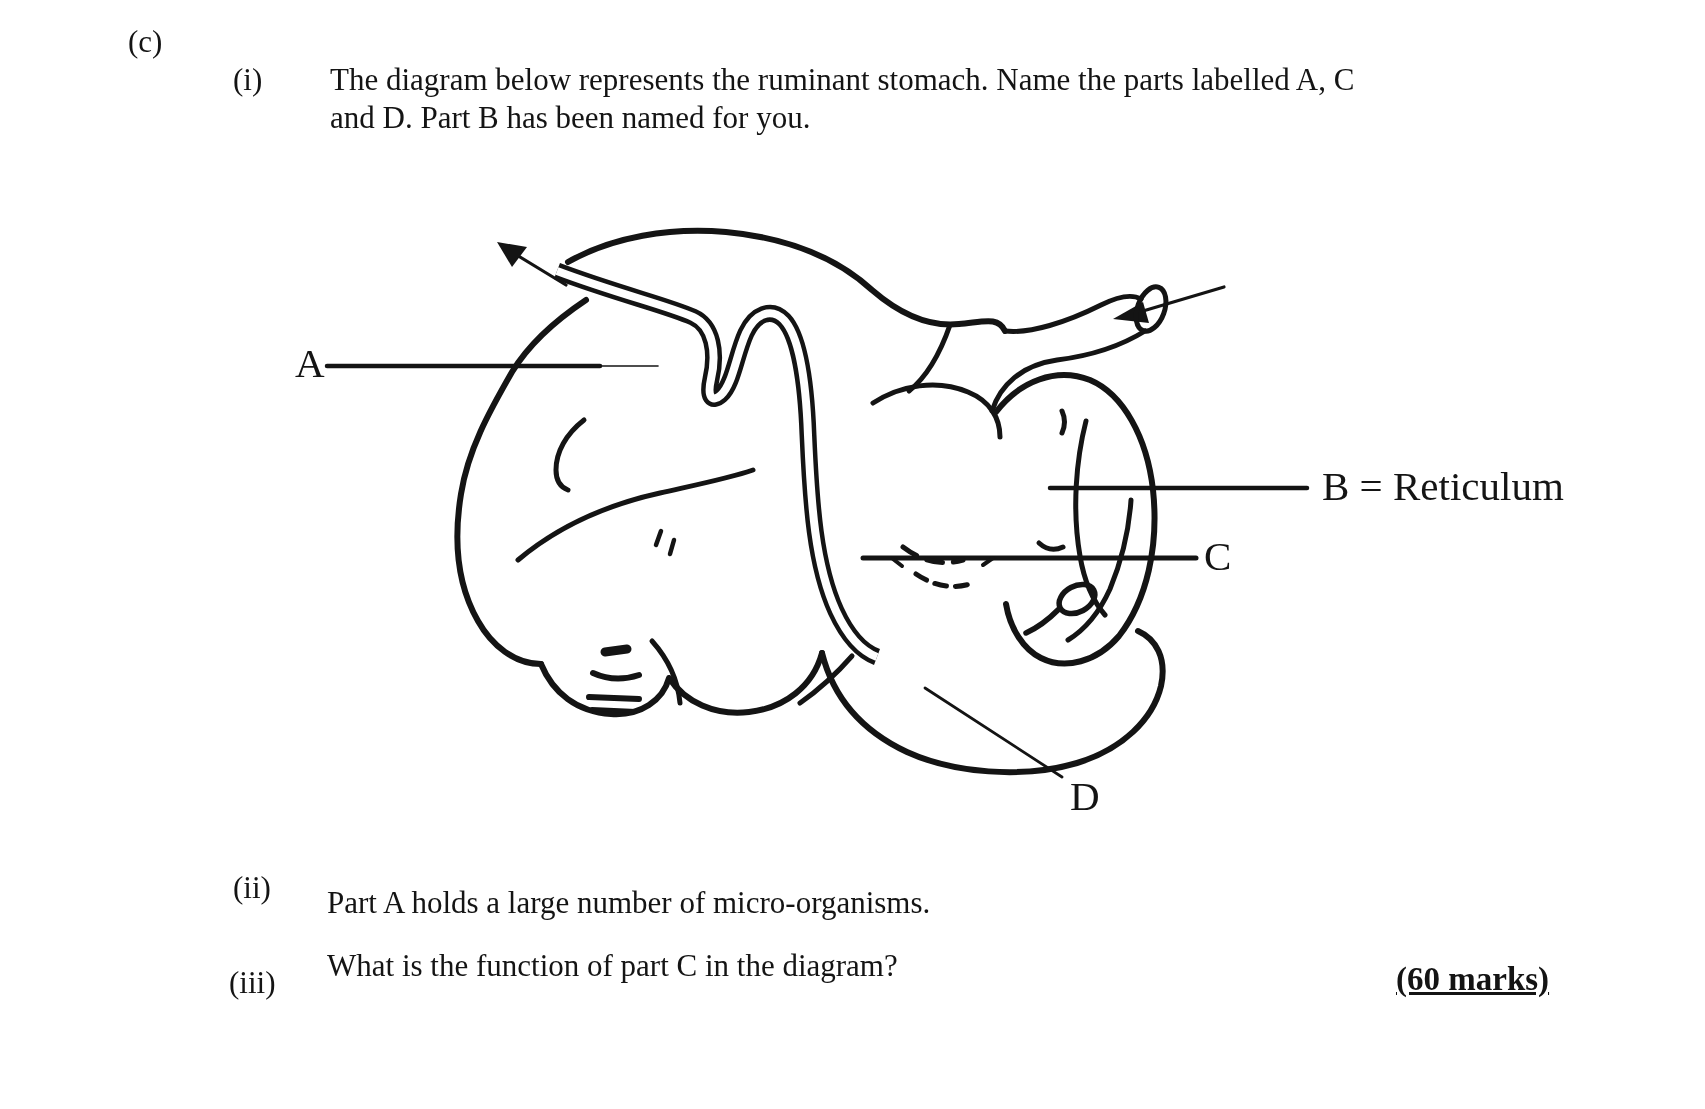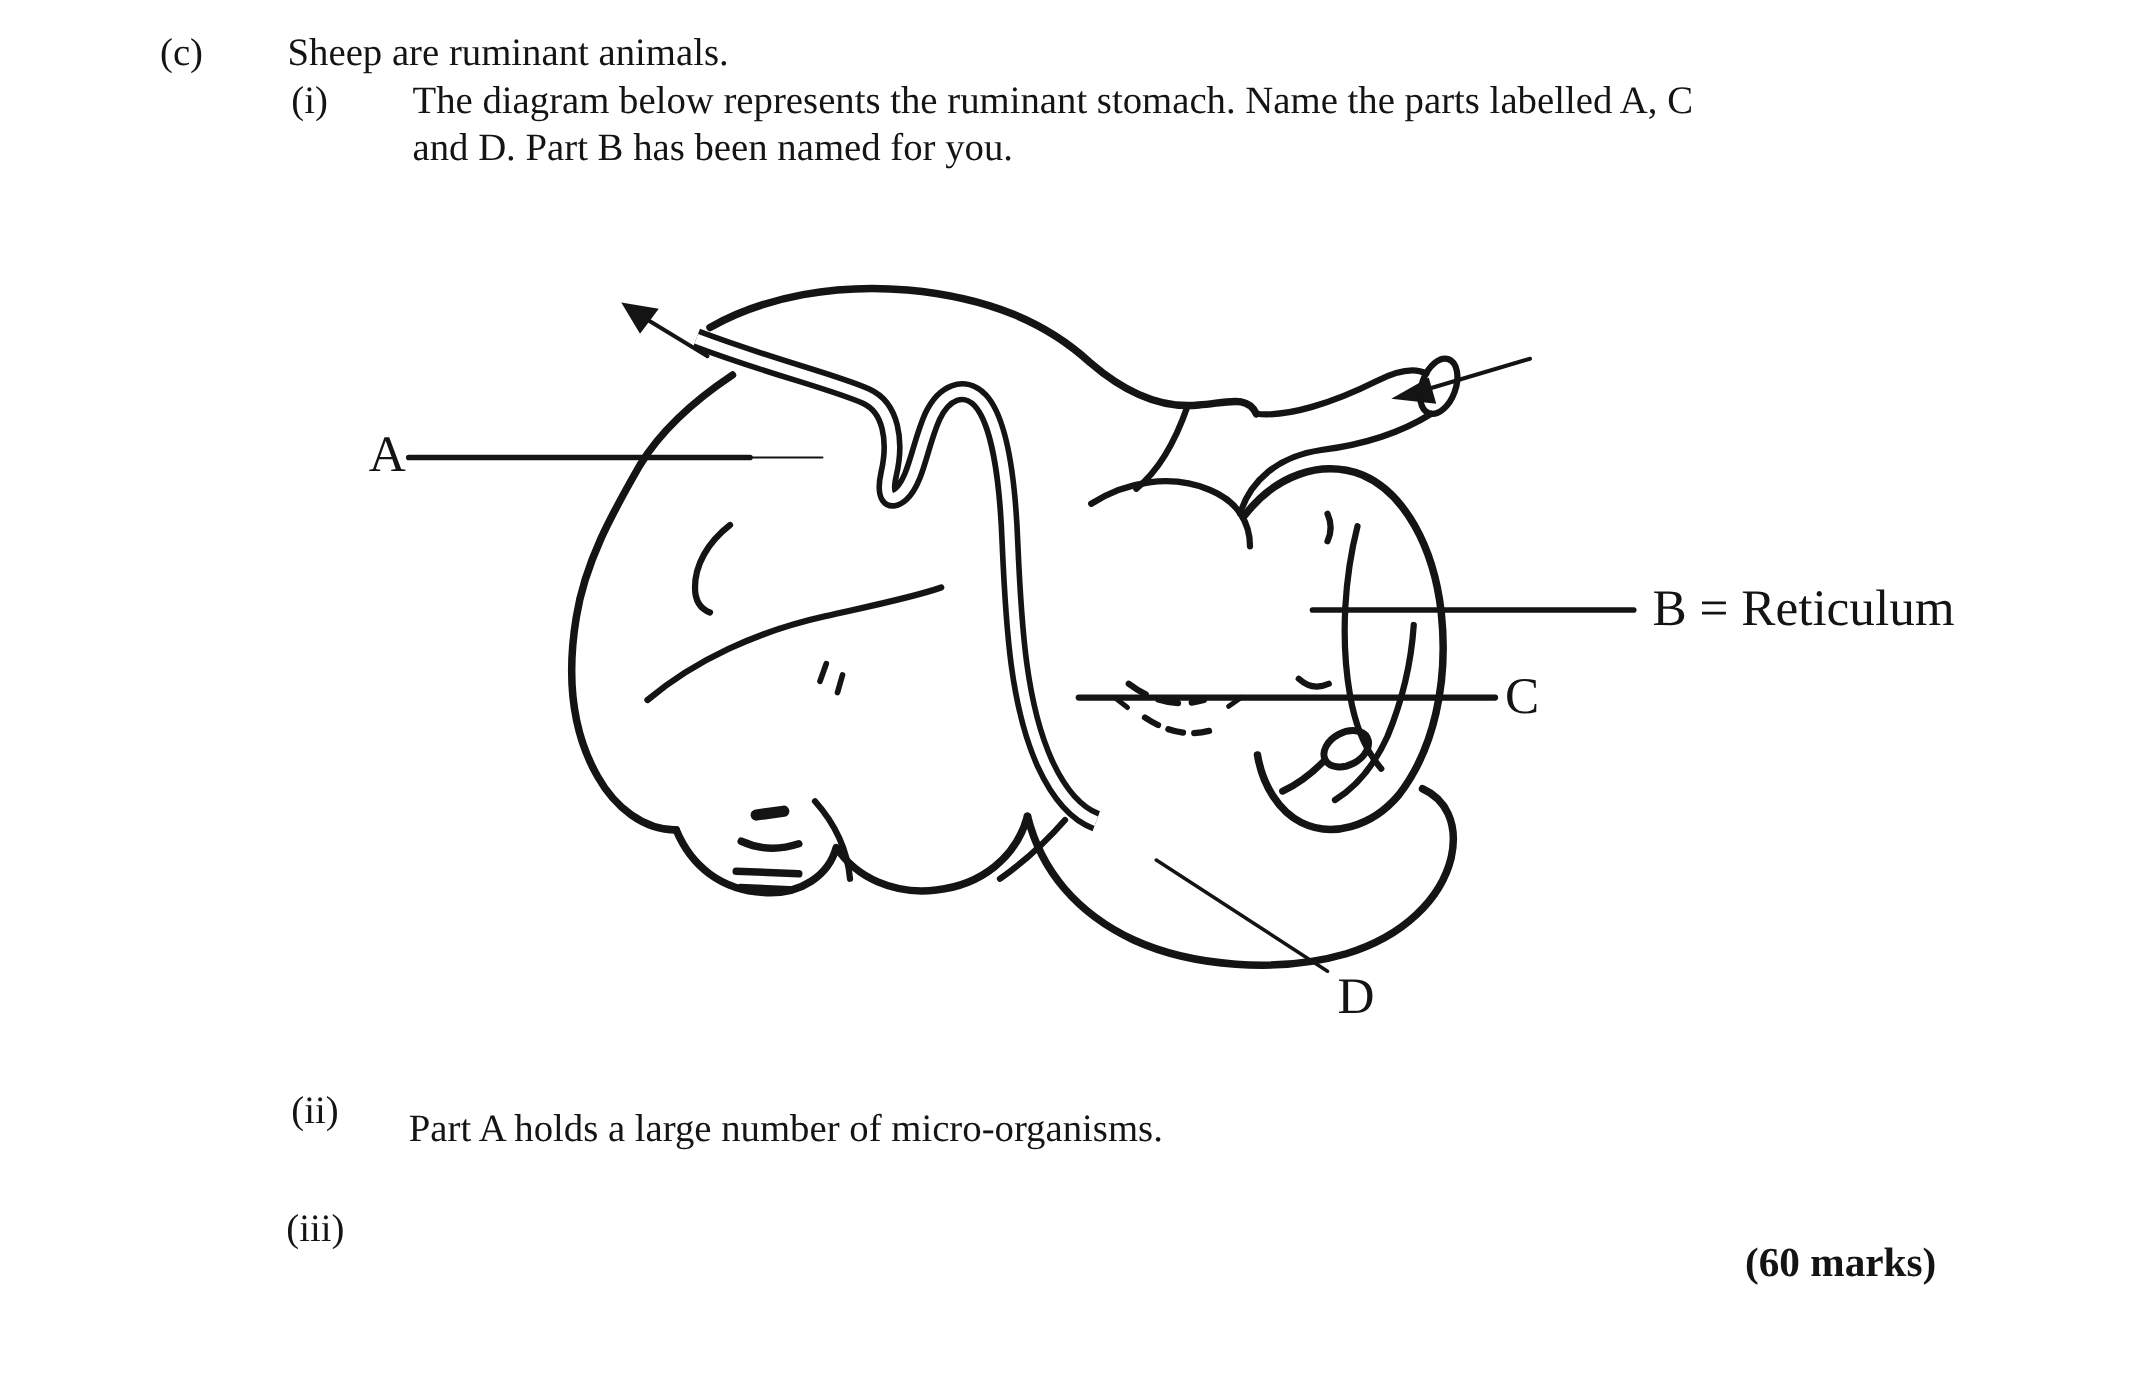--- a/index.html
+++ b/index.html
@@ -34,21 +34,20 @@
     font-size: 41px;
     fill: #141414;
   }
 </style>
 </head>
 <body>
 
 <div id="page">
 
   <div class="txt" style="left:128px; top:23px;">(c)</div>
-  <div class="txt" style="left:230px; top:23px;">Sheep are ruminant animals.</div>
 
   <div class="txt" style="left:233px; top:61px;">(i)</div>
   <div class="txt" style="left:330px; top:61px;">The diagram below represents the ruminant stomach. Name the parts labelled A, C</div>
   <div class="txt" style="left:330px; top:99px;">and D. Part B has been named for you.</div>
 
   <svg id="diagram-svg" width="1705" height="1109" viewBox="0 0 1705 1109">
     <g stroke="#141414" fill="none" stroke-linecap="round" stroke-linejoin="round">
 
       <path d="M327 366 H600" stroke-width="4.5"></path>
       <path d="M600 366 H658" stroke-width="1.6"></path>
@@ -106,15 +105,16 @@
     <text class="lbl" x="295" y="377">A</text>
     <text class="lbl" x="1322" y="500">B = Reticulum</text>
     <text class="lbl" x="1204" y="570">C</text>
     <text class="lbl" x="1070" y="810">D</text>
   </svg>
 
   <div class="txt" style="left:233px; top:869px;">(ii)</div>
   <div class="txt" style="left:327px; top:884px;">Part A holds a large number of micro-organisms.</div>
 
   <div class="txt" style="left:229px; top:947px;margin-top:17px;">(iii)</div>
+  <div class="txt" style="left:327px; top:947px;">What is the function of part C in the diagram?</div>
 
-  <div class="txt bold" style="left:1396px; top:992px; font-size:33px;">(60 marks)</div>
+  <div class="txt bold" style="left:1396px; top:960px; font-size:33px;text-decoration:underline;">(60 marks)</div>
 </div>
 
 </body></html>

